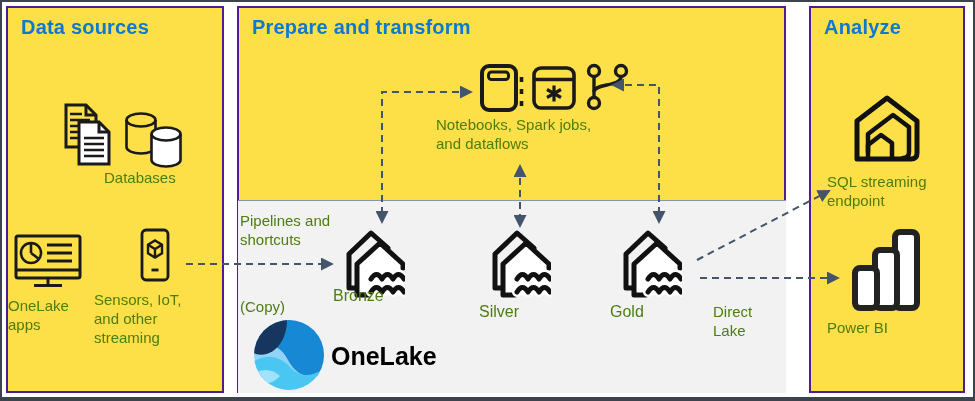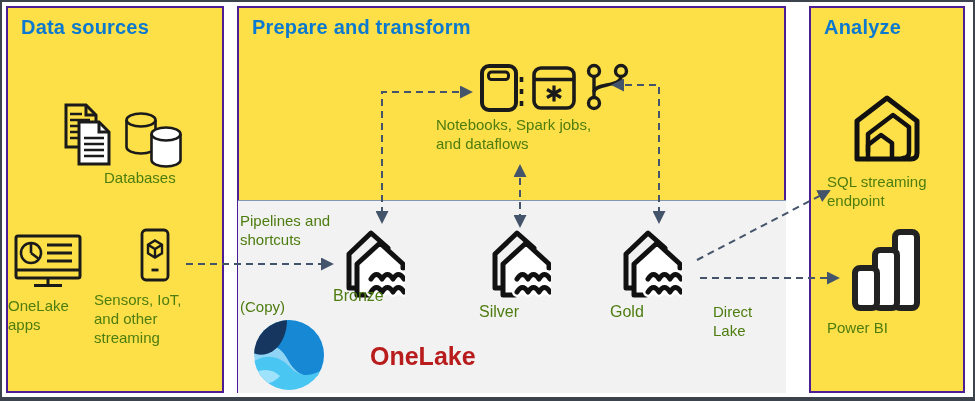--- a/index.html
+++ b/index.html
@@ -21,21 +21,21 @@
     position:absolute; color:#4d7c0f; font-size:15px; line-height:1.28;
     text-align:left; z-index:3;
   }
   .icon { position:absolute; z-index:3; }
   #onelake-box {
     position:absolute; left:238px; top:200px; width:548px; height:193px;
     background:#f2f2f2; border-top:1px solid #8496B0; z-index:2;
   }
   #onelake-text {
     position:absolute; left:331px; top:342px; font-size:25px; font-weight:700;
-    color:#b91c1c; z-index:4;margin-left:39px;
+    color:#000000; z-index:4;
   }
   #arrows { position:absolute; left:0; top:0; z-index:5; pointer-events:none; }
   svg { display:block; }
 </style>
 </head>
 <body>
 
 <div id="canvas">
 
   <div class="panel" style="left:6px; top:6px; width:218px; height:387px;">

